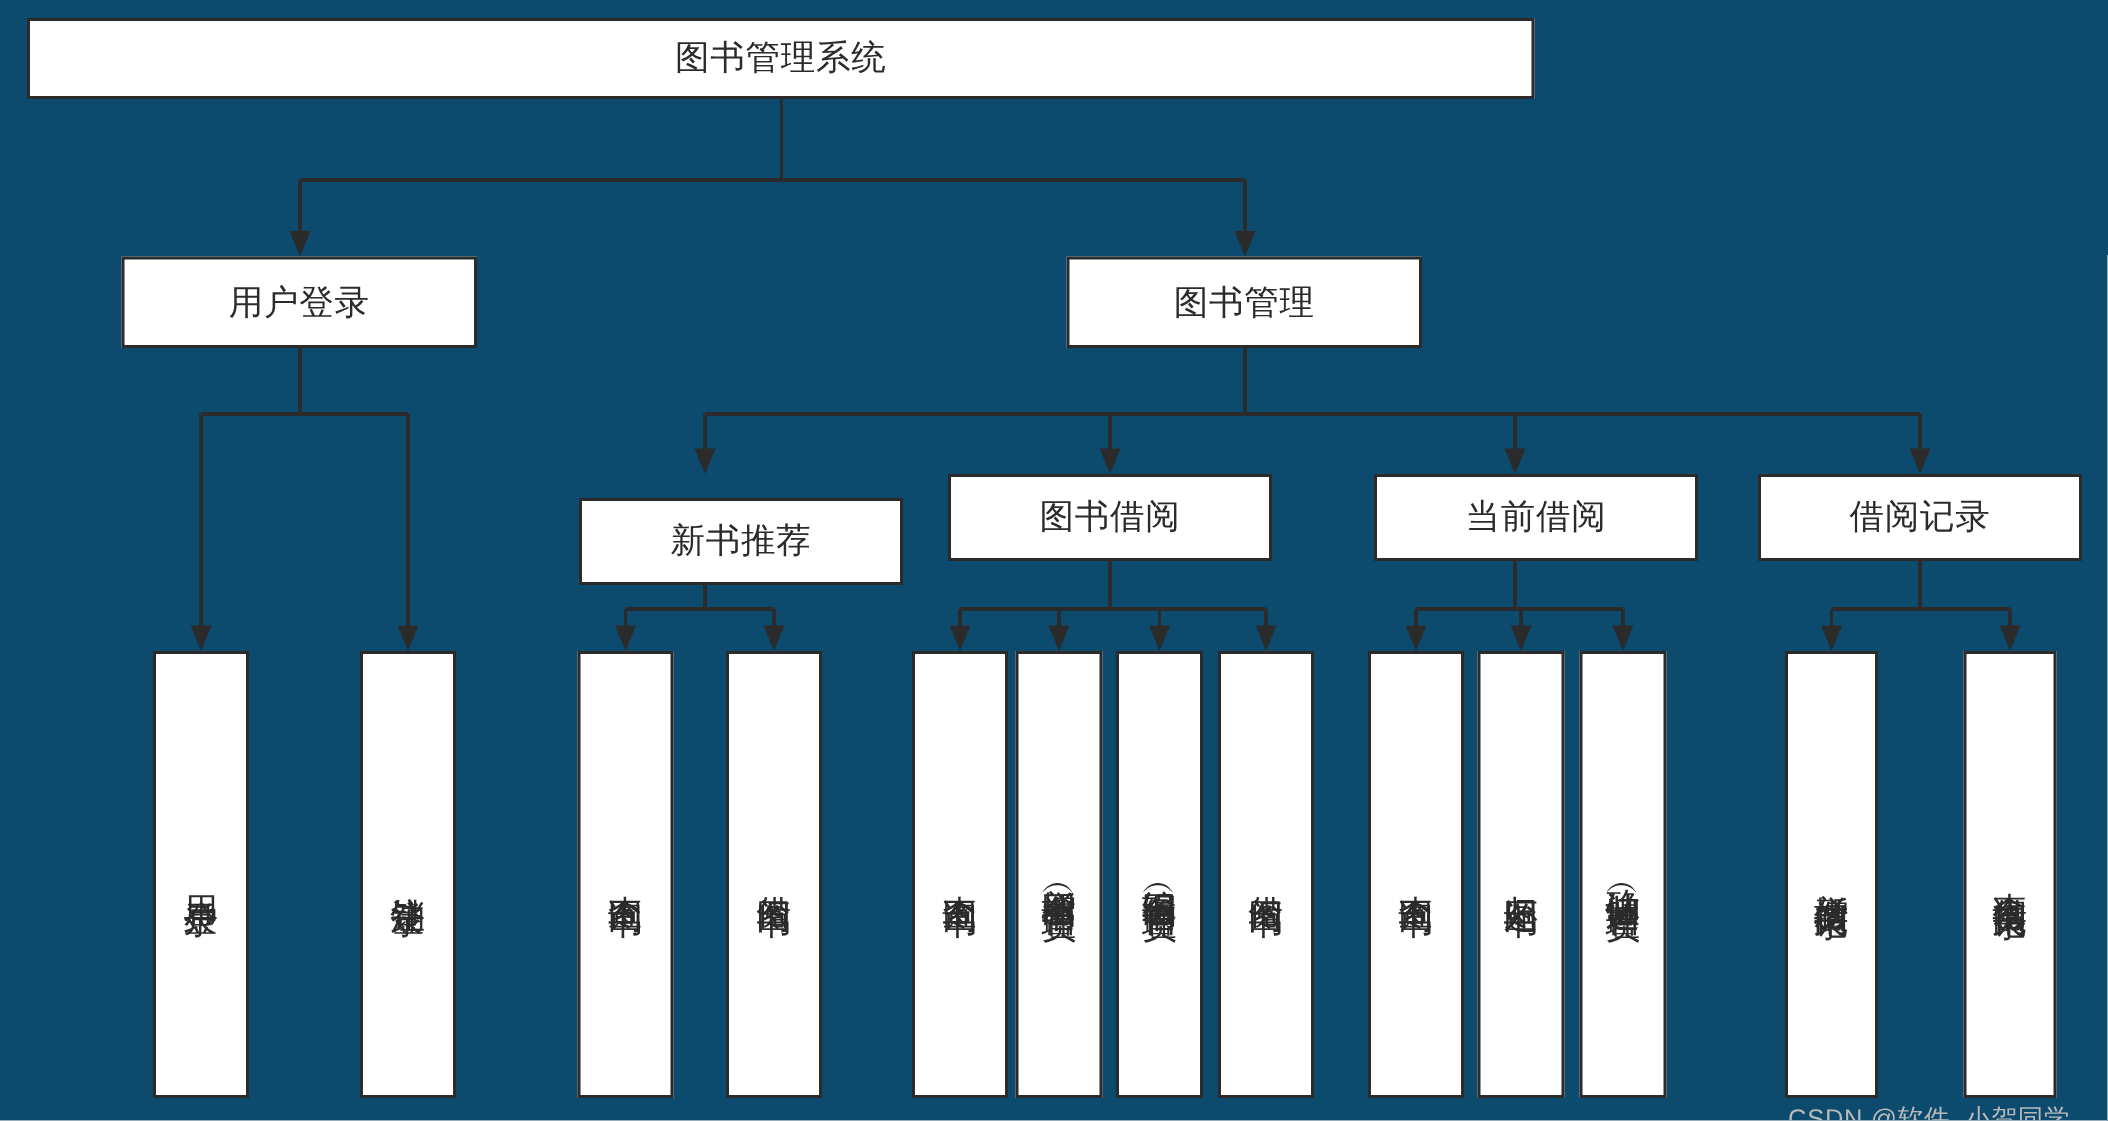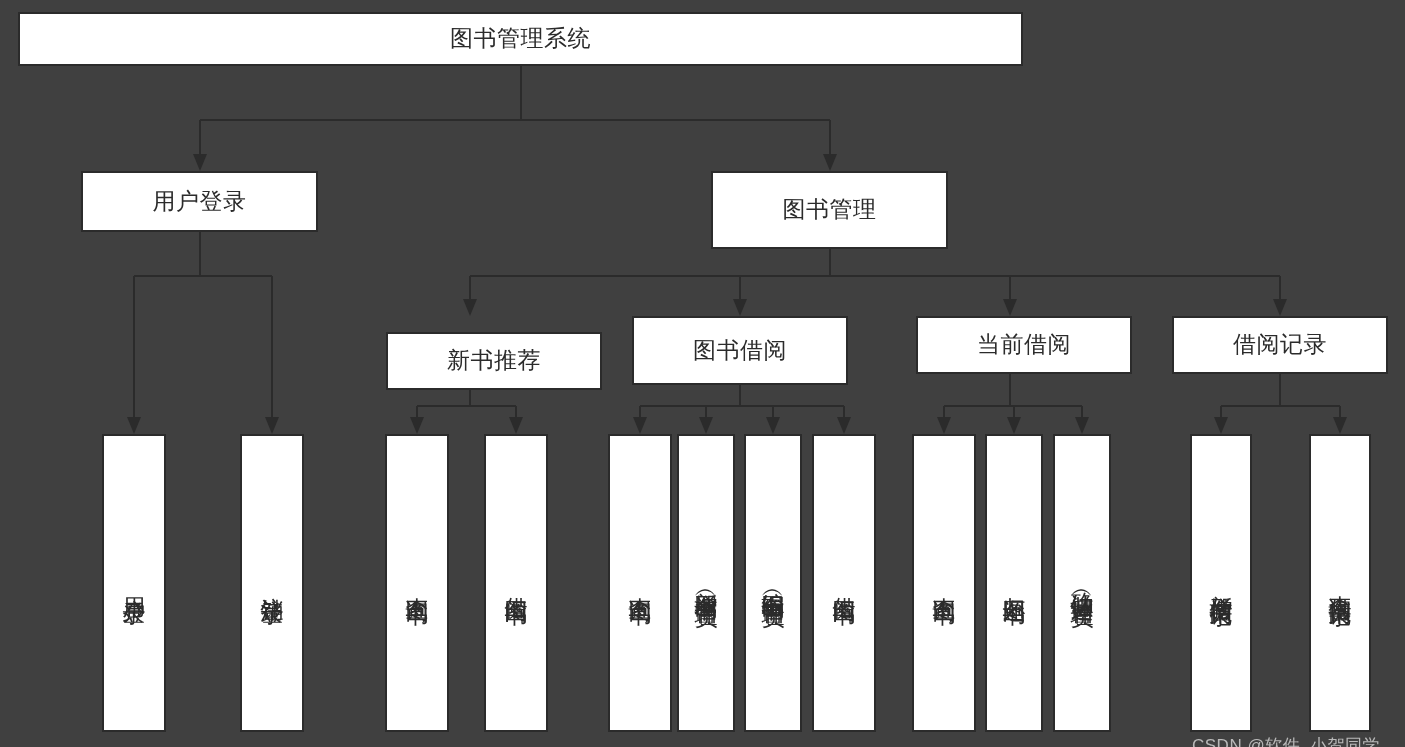--- a/index.html
+++ b/index.html
@@ -7,21 +7,21 @@
     padding: 0;
     background: #ffffff;
   }
   body {
     font-family: "Liberation Sans", "DejaVu Sans", sans-serif;
   }
   #canvas {
     position: relative;
     width: 1405px;
     height: 747px;
-    background: #404040;
+    background: #0c4a6e;
     overflow: hidden;
   }
   #edges {
     position: absolute;
     left: 0;
     top: 0;
     width: 1405px;
     height: 747px;
     pointer-events: none;
   }
@@ -123,27 +123,27 @@
       <line x1="1340" y1="406" x2="1340" y2="418" stroke="#2b2b2b" stroke-width="2.5" shape-rendering="crispEdges"></line>
       <polygon points="1333,417 1347,417 1340,434" fill="#2b2b2b"></polygon>
     </svg>
   <div id="nodes-layer">
       <div class="node horiz" style="left: 18px; top: 12px; width: 1005px; height: 54px;">
         <span class="node-label">图书管理系统</span>
       </div>
       <div class="node horiz" style="left: 81px; top: 171px; width: 237px; height: 61px;">
         <span class="node-label">用户登录</span>
       </div>
-      <div class="node horiz" style="left: 711px; top: 171px; width: 237px; height: 78px;">
+      <div class="node horiz" style="left: 711px; top: 171px; width: 237px; height: 61px;">
         <span class="node-label">图书管理</span>
       </div>
       <div class="node horiz" style="left: 362px; top: 332px; width: 216px; height: 58px; margin-left: 24px;">
         <span class="node-label">新书推荐</span>
       </div>
-      <div class="node horiz" style="left: 632px; top: 316px; width: 216px; height: 69px;">
+      <div class="node horiz" style="left: 632px; top: 316px; width: 216px; height: 58px;">
         <span class="node-label">图书借阅</span>
       </div>
       <div class="node horiz" style="left: 916px; top: 316px; width: 216px; height: 58px;">
         <span class="node-label">当前借阅</span>
       </div>
       <div class="node horiz" style="left: 1172px; top: 316px; width: 216px; height: 58px; text-align: right;">
         <span class="node-label">借阅记录</span>
       </div>
       <div class="node vert" style="left: 102px; top: 434px; width: 64px; height: 298px; align-items: center;">
         <span class="node-label">用户登录</span>

